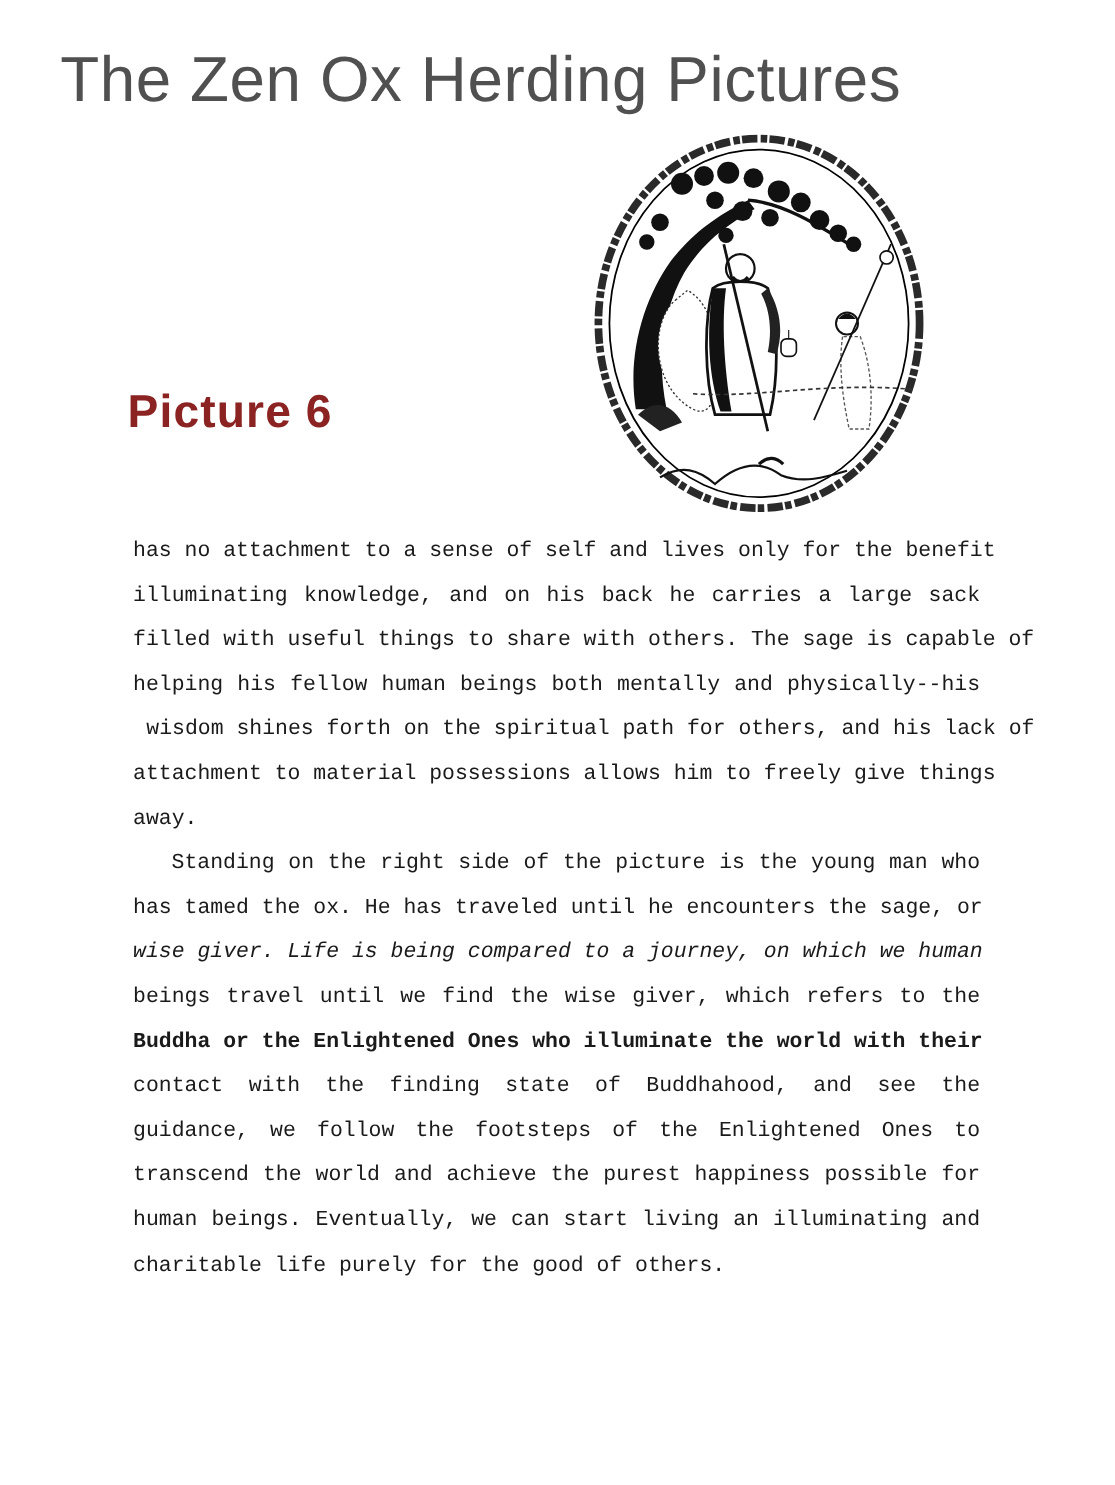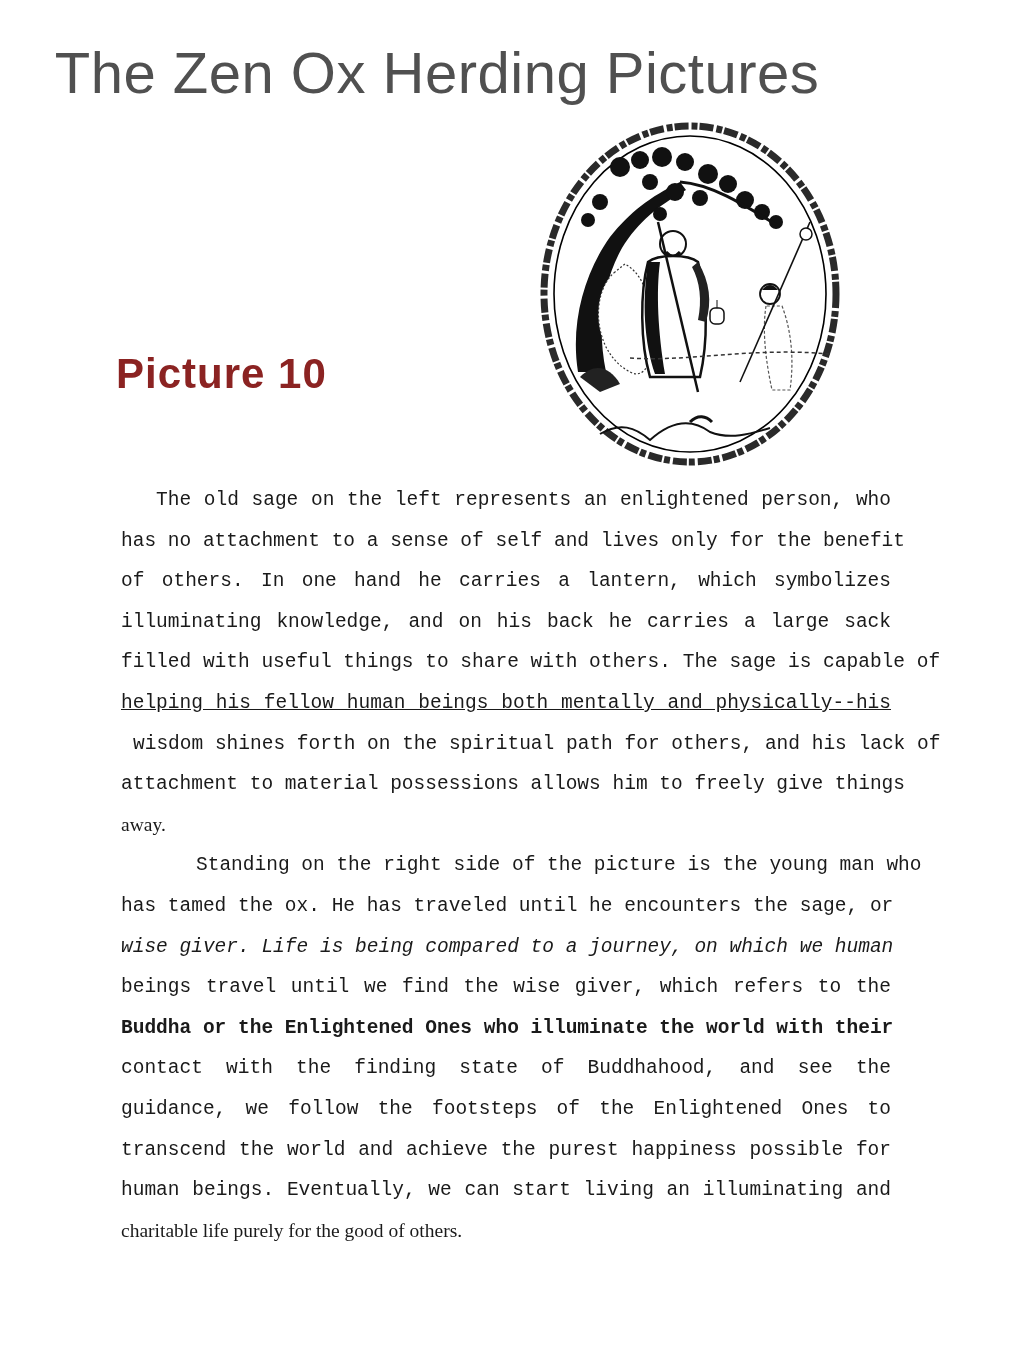--- a/index.html
+++ b/index.html
@@ -59,32 +59,31 @@
     }
     .line {
       display: block;
       text-align: justify;
       text-align-last: justify;
       white-space: nowrap;
       height: 40.6px;
     }
     .line.last {
       text-align-last: left;
-      font-family: Liberation Serif, serif;
     }
     .line.indent {
       padding-left: 35px;
     }
   </style>
 </head>
 <body>
 
 <h1 class="page-title">The Zen Ox Herding Pictures</h1>
 
-<h2 class="picture-label">Picture 10</h2>
+<h2 class="picture-label">Picture 6</h2>
 
 <div class="illustration">
   <svg width="300" height="345" viewBox="0 0 300 345" xmlns="http://www.w3.org/2000/svg">
 
     <ellipse cx="150" cy="172" rx="146" ry="168" fill="none" stroke="#2a2a2a" stroke-width="7" stroke-dasharray="14 3 6 2"></ellipse>
     <ellipse cx="150" cy="172" rx="136" ry="158" fill="none" stroke="#000" stroke-width="1.6"></ellipse>
 
     <path d="M38 250 C 30 200, 45 150, 70 115 C 90 90, 110 75, 140 60 L 146 68 C 118 84, 98 100, 82 126 C 64 158, 56 200, 66 250 Z" fill="#111"></path>
     <path d="M40 255 C 55 240, 70 245, 80 262 L 60 270 Z" fill="#222"></path>
 
@@ -127,32 +126,30 @@
     <circle cx="266" cy="112" r="6" fill="#fff" stroke="#111" stroke-width="1.5"></circle>
 
     <path d="M90 236 C 150 240, 210 225, 290 232" stroke="#333" stroke-width="1.5" fill="none" stroke-dasharray="4 3"></path>
     <path d="M60 312 C 80 300, 95 305, 110 318 C 130 300, 150 295, 170 310 C 190 318, 210 312, 230 306" stroke="#111" stroke-width="2" fill="none"></path>
     <path d="M150 300 C 158 292, 166 294, 172 300" stroke="#111" stroke-width="3" fill="none"></path>
   </svg>
 </div>
 
 <div class="body-text">
   <div>
-    <span class="line indent"><span style="white-space: nowrap;">The old sage on the left represents an enlightened person, who</span></span>
     <span class="line"><span style="white-space: nowrap;">has no attachment to a sense of self and lives only for the benefit</span></span>
-    <span class="line"><span style="white-space: nowrap;">of others. In one hand he carries a lantern, which symbolizes</span></span>
     <span class="line"><span style="white-space: nowrap;">illuminating knowledge, and on his back he carries a large sack</span></span>
     <span class="line"><span style="white-space: nowrap;">filled with useful things to share with others. The sage is capable of</span></span>
-    <span class="line"><span style="white-space: nowrap; text-decoration: underline;">helping his fellow human beings both mentally and physically--his</span></span>
+    <span class="line"><span style="white-space: nowrap;">helping his fellow human beings both mentally and physically--his</span></span>
     <span class="line"><span style="white-space: nowrap; margin-left: 12px;">wisdom shines forth on the spiritual path for others, and his lack of</span></span>
     <span class="line"><span style="white-space: nowrap;">attachment to material possessions allows him to freely give things</span></span>
     <span class="line last">away.</span>
   </div>
   <div>
-    <span class="line indent"><span style="white-space: nowrap; margin-left: 40px;">Standing on the right side of the picture is the young man who</span></span>
+    <span class="line indent"><span style="white-space: nowrap;">Standing on the right side of the picture is the young man who</span></span>
     <span class="line"><span style="white-space: nowrap;">has tamed the ox. He has traveled until he encounters the sage, or</span></span>
     <span class="line"><span style="white-space: nowrap; font-style: italic;">wise giver. Life is being compared to a journey, on which we human</span></span>
     <span class="line"><span style="white-space: nowrap;">beings travel until we find the wise giver, which refers to the</span></span>
     <span class="line"><span style="white-space: nowrap; font-weight: bold;">Buddha or the Enlightened Ones who illuminate the world with their</span></span>
     <span class="line"><span style="white-space: nowrap;">contact with the finding state of Buddhahood, and see the</span></span>
     <span class="line"><span style="white-space: nowrap;">guidance, we follow the footsteps of the Enlightened Ones to</span></span>
     <span class="line"><span style="white-space: nowrap;">transcend the world and achieve the purest happiness possible for</span></span>
     <span class="line"><span style="white-space: nowrap;">human beings. Eventually, we can start living an illuminating and</span></span>
     <span class="line last">charitable life purely for the good of others.</span>
   </div>

